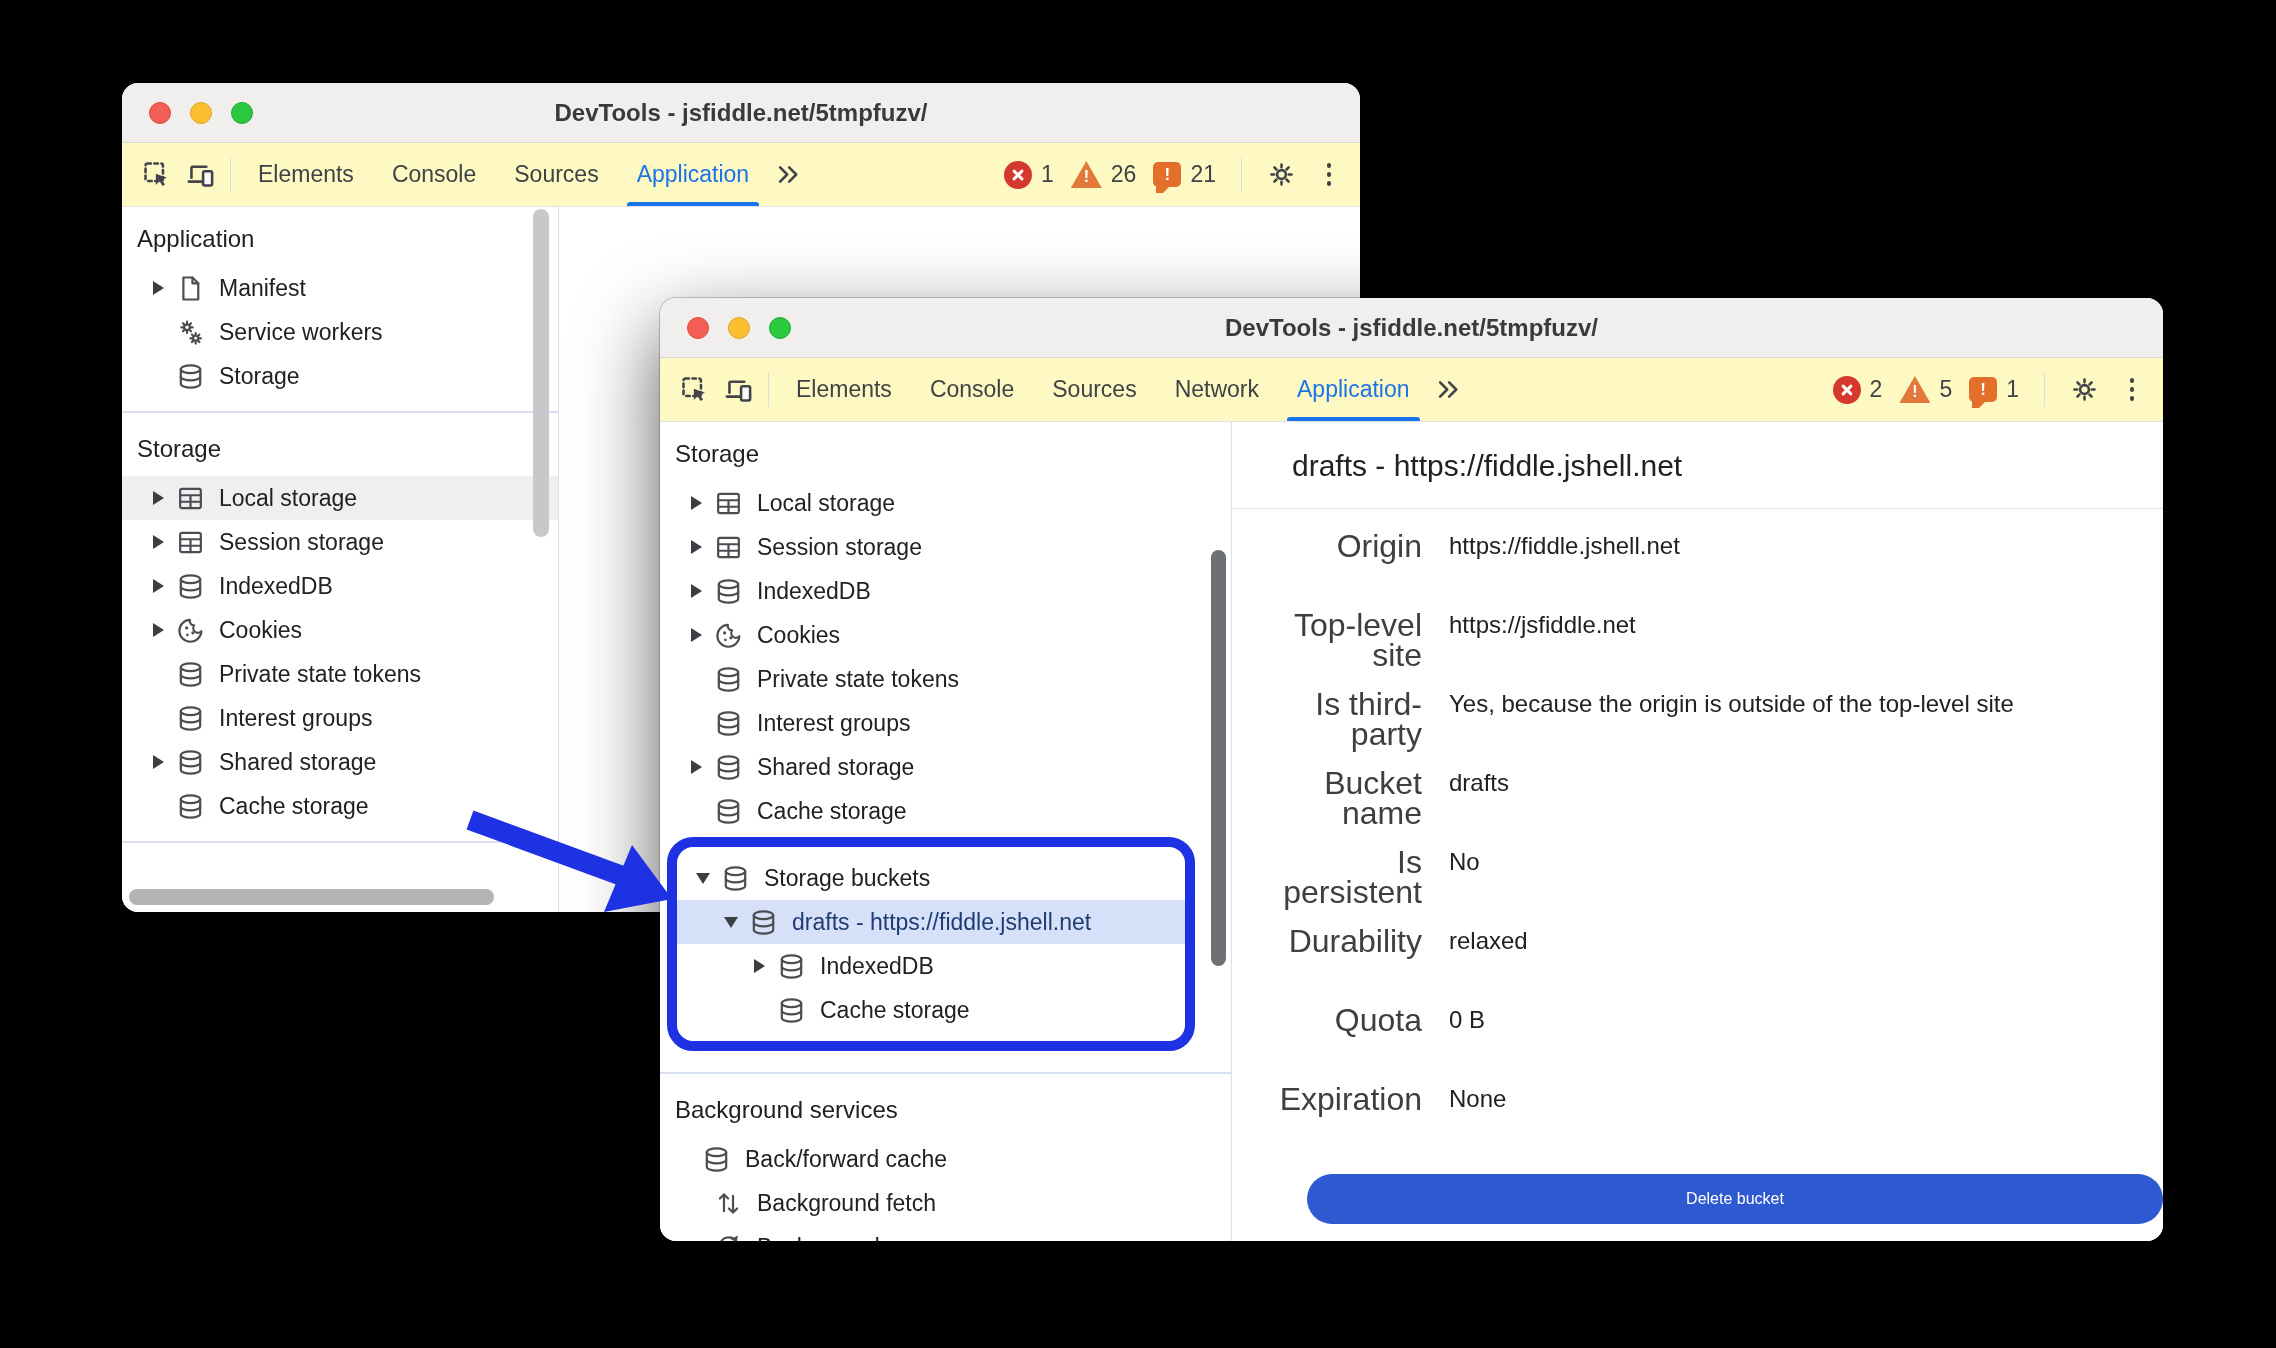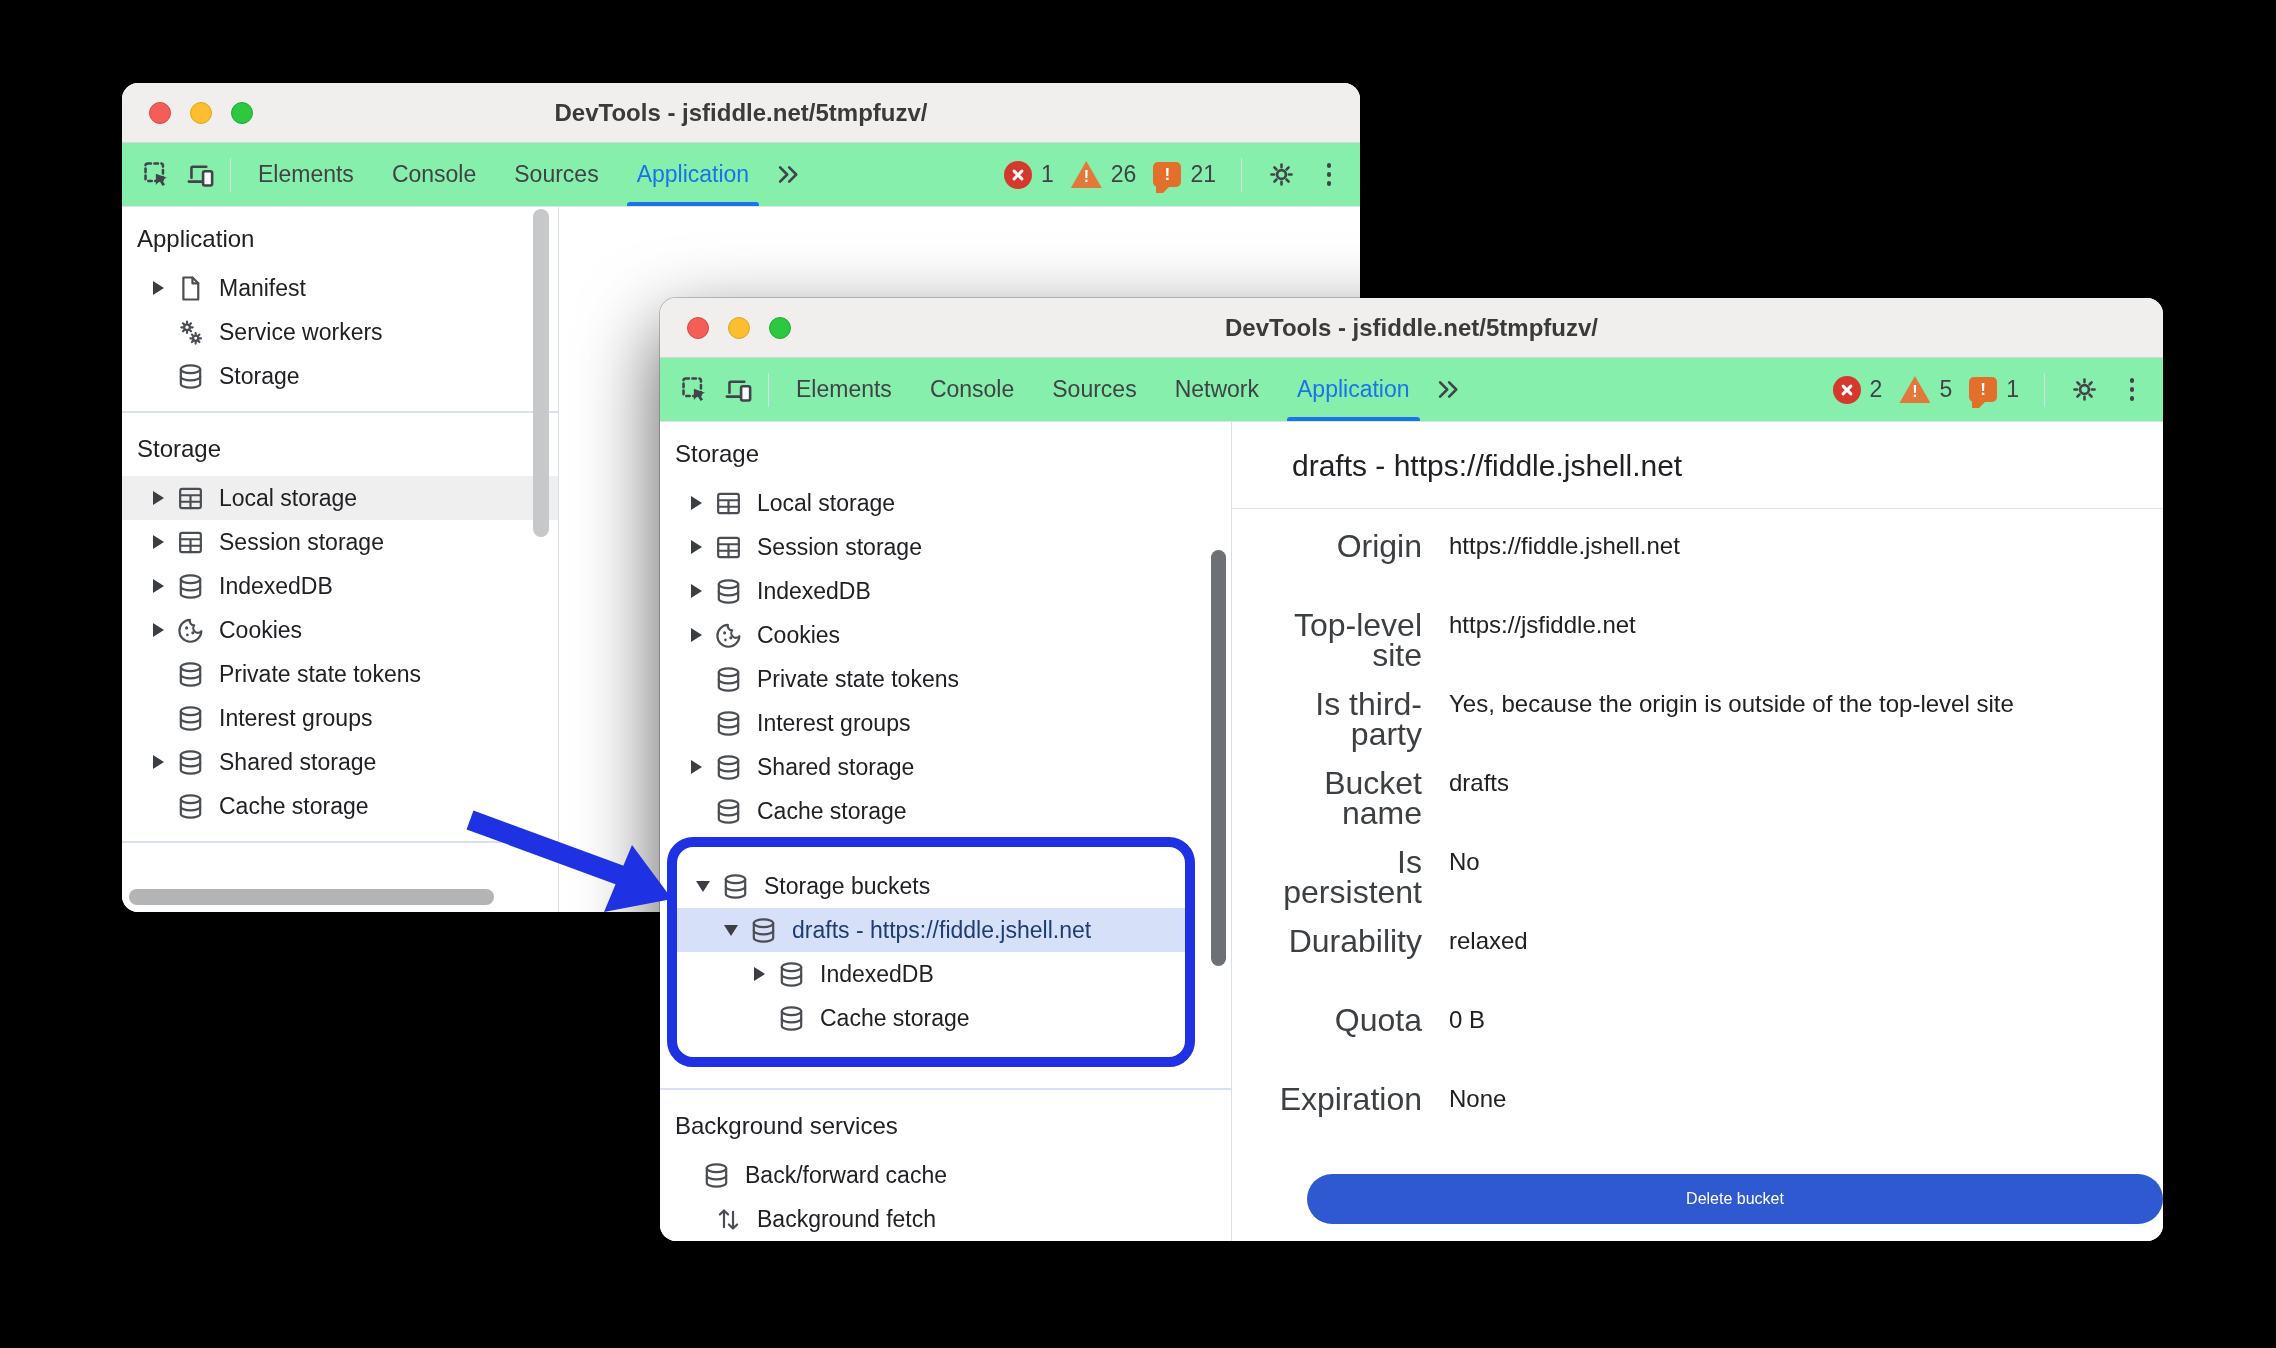--- a/index.html
+++ b/index.html
@@ -22,21 +22,21 @@
     display:flex;align-items:center;position:relative;
   }
   .traffic{position:absolute;left:27px;top:0;height:100%;display:flex;align-items:center;gap:19px;}
   .tl{width:20px;height:20px;border-radius:50%;display:inline-block;}
   .tl.red{background:#f35f57;border:1px solid #e0443c;}
   .tl.yellow{background:#fbbe2e;border:1px solid #e0a520;}
   .tl.green{background:#2bc840;border:1px solid #1eaa31;}
   .wtitle{margin:0 auto;font-size:24px;font-weight:700;color:#3a3a3a;}
   
   .toolbar{
-    height:63px;flex:none;background:#86efac;border-bottom:1px solid #e0e4ea;
+    height:63px;flex:none;background:#fef9c3;border-bottom:1px solid #e0e4ea;
     display:flex;align-items:center;padding:0 14px 0 12px;
   }
   .tbtn{display:inline-flex;align-items:center;justify-content:center;width:44px;height:100%;flex:none;}
   .tbtn svg{width:31px;height:31px;stroke:#41454a;fill:none;stroke-width:2;stroke-linecap:round;stroke-linejoin:round;}
   .tbtn svg .f{fill:#41454a;stroke:none;}
   .vsep{width:1px;height:34px;background:#d7dde8;margin:0 8px;flex:none;}
   .tabs{display:flex;height:100%;}
   .tab{
     display:flex;align-items:center;padding:0 19px;font-size:23px;color:#3f4346;
     position:relative;white-space:nowrap;
@@ -85,21 +85,21 @@
   .row.sel-gray{background:#efefef;}
   .row.sel-blue{background:#d7e0f9;color:#1d3c72;}
   .exp{width:24px;flex:none;display:inline-flex;justify-content:center;align-items:center;}
   .exp.right::before{content:'';border-left:11px solid #3b3e42;border-top:7px solid transparent;border-bottom:7px solid transparent;}
   .exp.down::before{content:'';border-top:11px solid #3b3e42;border-left:7px solid transparent;border-right:7px solid transparent;}
   .icon{width:31px;height:31px;flex:none;margin:0 13px 0 5px;display:inline-flex;}
   .icon svg{width:100%;height:100%;stroke:#4a4e53;fill:none;stroke-width:1.7;stroke-linecap:round;stroke-linejoin:round;}
   .icon svg .f{fill:#4a4e53;stroke:none;}
   .bucket-box{
     border:10px solid #1e32e3;border-radius:26px;
-    margin:4px 36px 8px 7px;padding:17px 0;overflow:hidden;
+    margin:4px 36px 8px 7px;padding:9px 0;overflow:hidden;
   }
   .vthumb,.hthumb{position:absolute;border-radius:8px;}
   
   .details{flex:1;background:#fff;display:flex;flex-direction:column;min-width:0;}
   .dheader{font-size:30px;color:#202124;padding:27px 20px 25px 60px;border-bottom:1px solid #d8e0f2;line-height:34px;}
   .drows{padding:22px 30px 0 28px;}
   .drow{display:flex;align-items:flex-start;height:79px;}
   .dlabel{width:162px;flex:none;text-align:right;font-size:32px;color:#3c4043;margin-right:27px;line-height:30px;}
   .dvalue{font-size:24px;color:#202124;line-height:30px;}
   .delete-btn{

